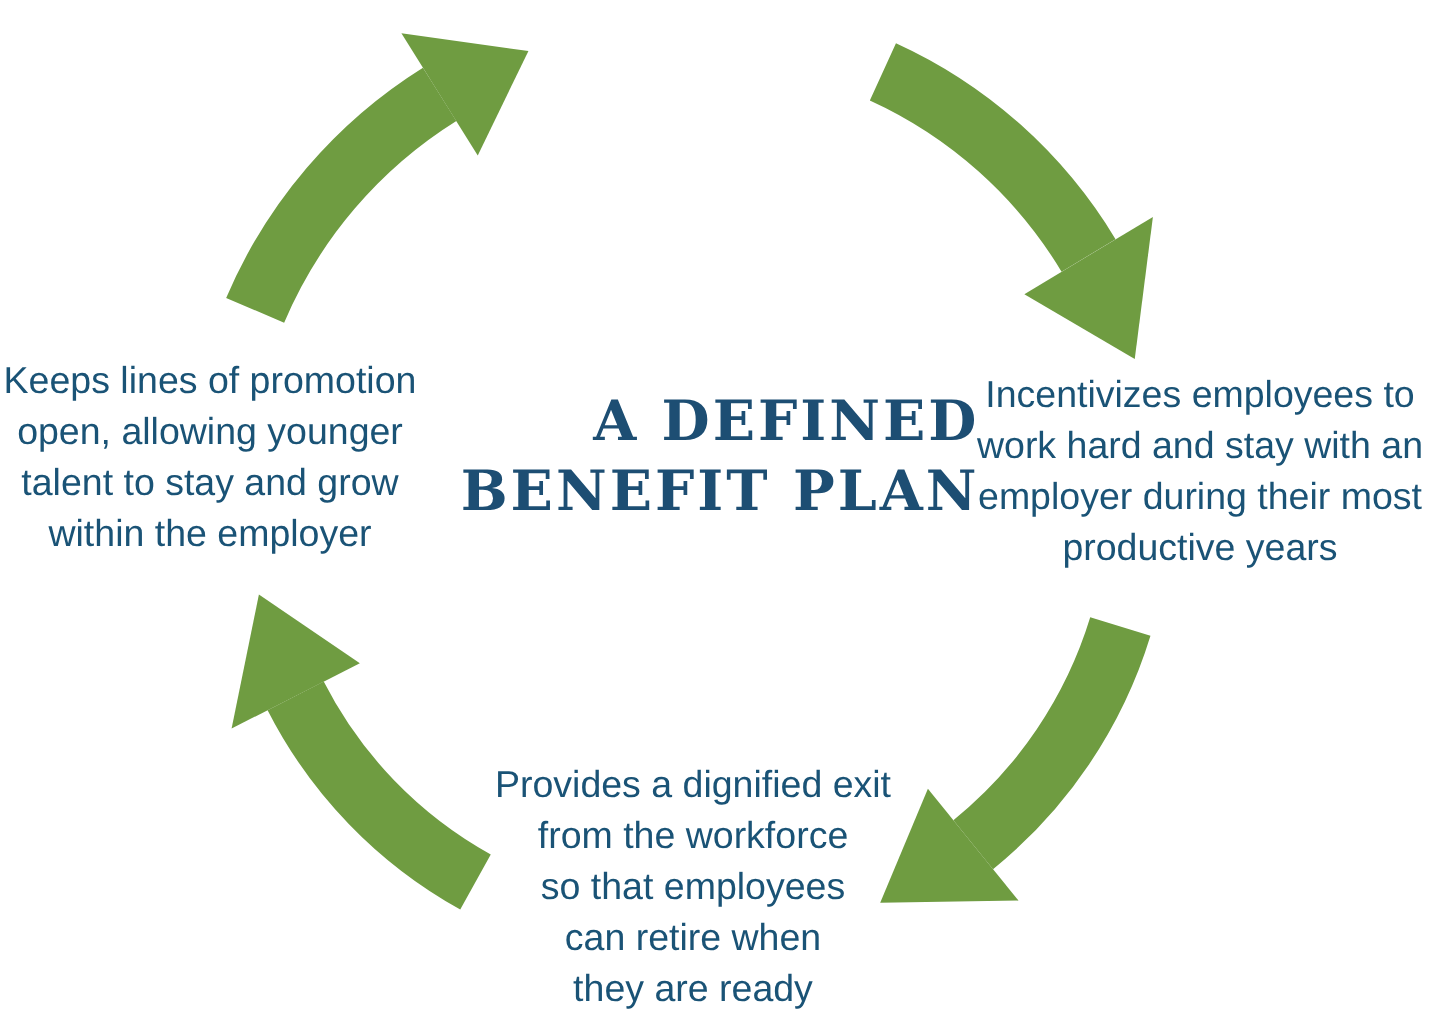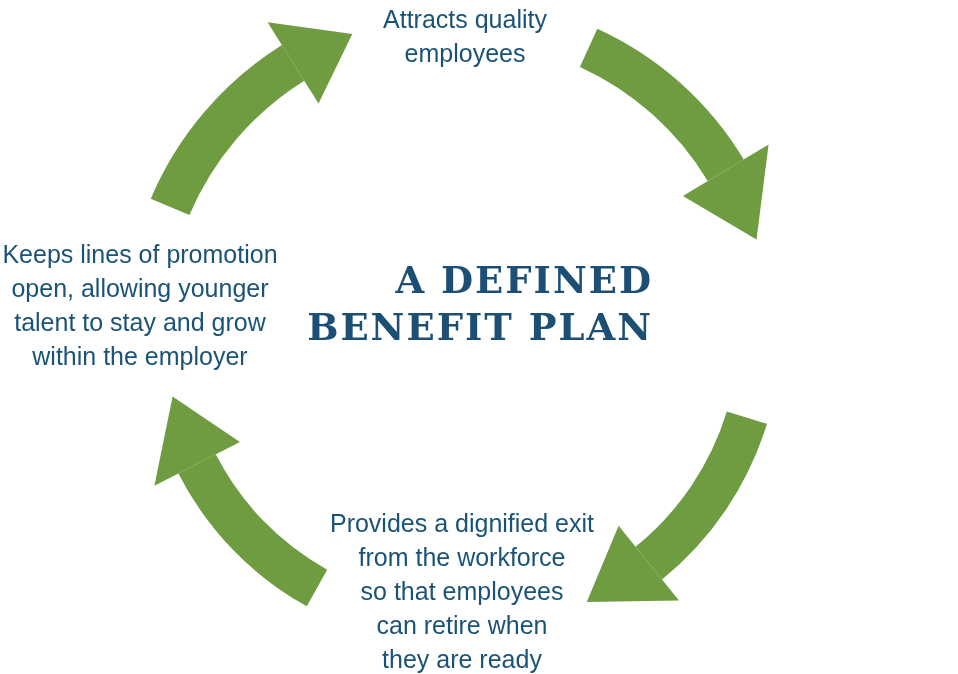--- a/index.html
+++ b/index.html
@@ -61,23 +61,25 @@
     <g>
       <path class="arc" d="M 746.9 417.7 A 300 300 0 0 1 648.8 563.1"></path>
       <polygon class="head" points="679.0,600.4 618.6,525.8 586.8,601.9"></polygon>
     </g>
     <g>
       <path class="arc" d="M 317.0 588.0 A 295 295 0 0 1 197.1 463.9"></path>
       <polygon class="head" points="154.4,485.7 239.9,442.1 172.6,396.4"></polygon>
     </g>
   </svg>
 
-  <div class="node node-top">Attracts quality
-employees</div>
 
+  <div class="node node-right">Incentivizes employees to
+work hard and stay with an
+employer during their most
+productive years</div>
 
   <div class="center-title">A DEFINED
 BENEFIT PLAN</div>
 
   <div class="node node-bottom">Provides a dignified exit
 from the workforce
 so that employees
 can retire when
 they are ready</div>
 

